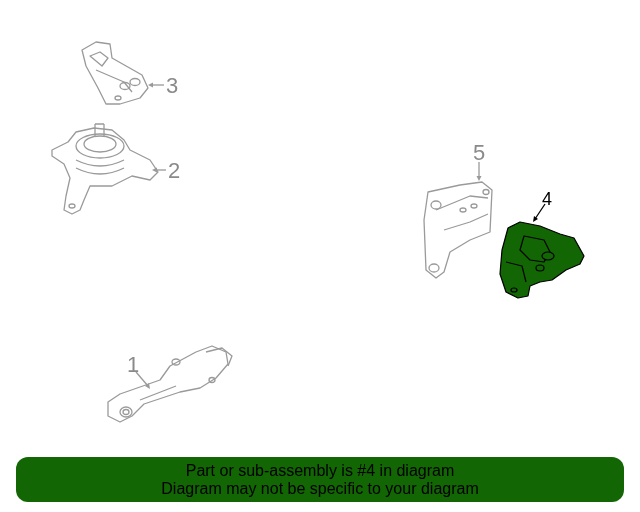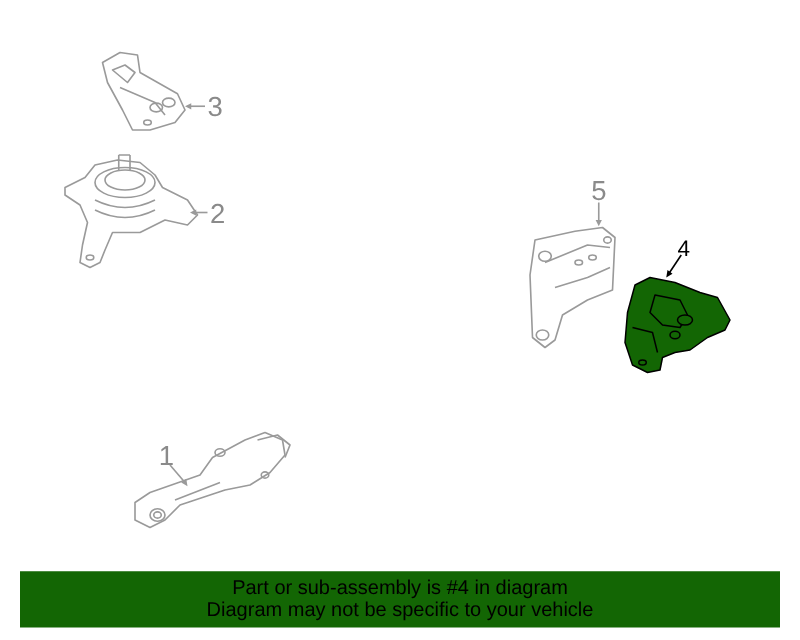--- a/index.html
+++ b/index.html
@@ -1,20 +1,20 @@
 <!DOCTYPE html>
 <html><head>
 <meta charset="utf-8">
 <style>
   html, body { margin: 0; padding: 0; background: #ffffff; }
   body { width: 640px; height: 512px; position: relative; overflow: hidden; font-family: "Liberation Sans", sans-serif; }
   .diagram { position: absolute; left: 0; top: 0; width: 640px; height: 512px; }
   .callout { position: absolute; font-family: "Liberation Sans", sans-serif; font-size: 22px; line-height: 22px; color: #8a8a8a; }
   .callout.active { color: #000000; }
-  .banner { position: absolute; left: 16px; top: 457px; width: 608px; height: 45px; background: #136604; color: #000; text-align: center; font-size: 16px; line-height: 18px; display: flex; flex-direction: column; justify-content: center; }
+  .banner { position: absolute; left: 16px; top: 457px; width: 608px; height: 45px; background: #136604; color: #000; text-align: center; font-size: 16px; line-height: 18px; display: flex; flex-direction: column; justify-content: center; border-radius: 12px; }
 </style>
 </head>
 <body>
 
 <svg class="diagram" viewBox="0 0 640 512" xmlns="http://www.w3.org/2000/svg">
 
   <g fill="none" stroke="#9a9a9a" stroke-width="1.3" stroke-linejoin="round">
     <path d="M82,50 L96,42 L110,44 L112,58 L142,75 L148,88 L140,98 L120,104 L106,104 L98,88 L86,66 Z"></path>
     <path d="M90,56 L100,52 L108,58 L102,66 Z"></path>
     <path d="M96,70 L124,82 L132,92"></path>
@@ -75,14 +75,14 @@
 </svg>
 
 <div class="callout" style="left:166px; top:75px;">3</div>
 <div class="callout" style="left:168px; top:160px;">2</div>
 <div class="callout" style="left:473px; top:142px;">5</div>
 <div class="callout active" style="left:542px; top:188px; font-size:18px;">4</div>
 <div class="callout" style="left:127px; top:354px;">1</div>
 
 <div class="banner">
   <div>Part or sub-assembly is #4 in diagram</div>
-  <div>Diagram may not be specific to your vehicle</div>
+  <div>Diagram may not be specific to your diagram</div>
 </div>
 
 </body></html>

